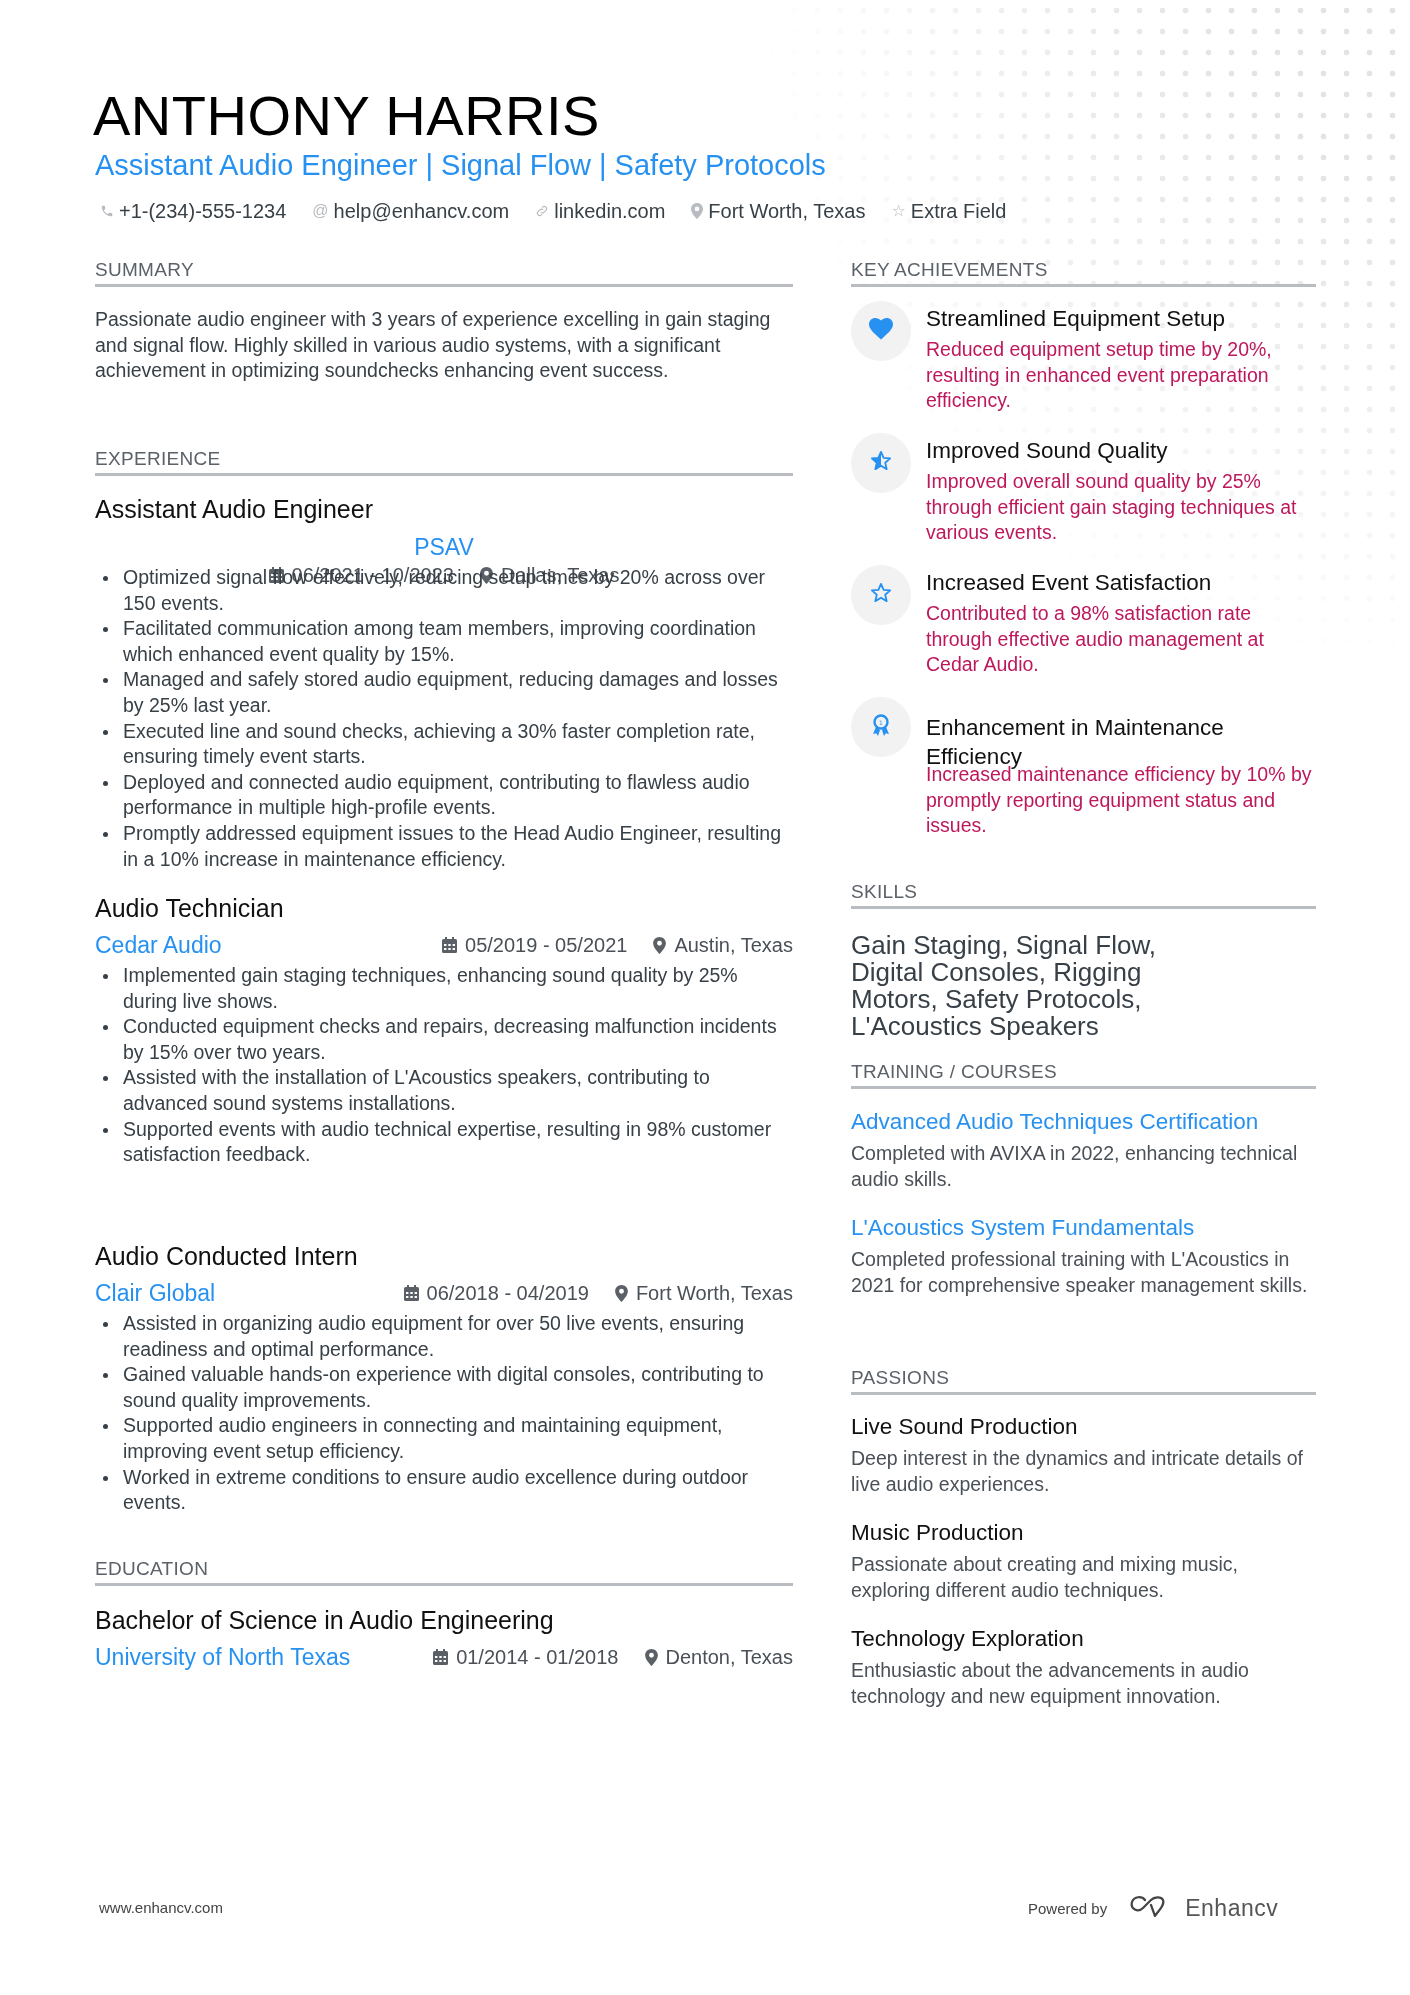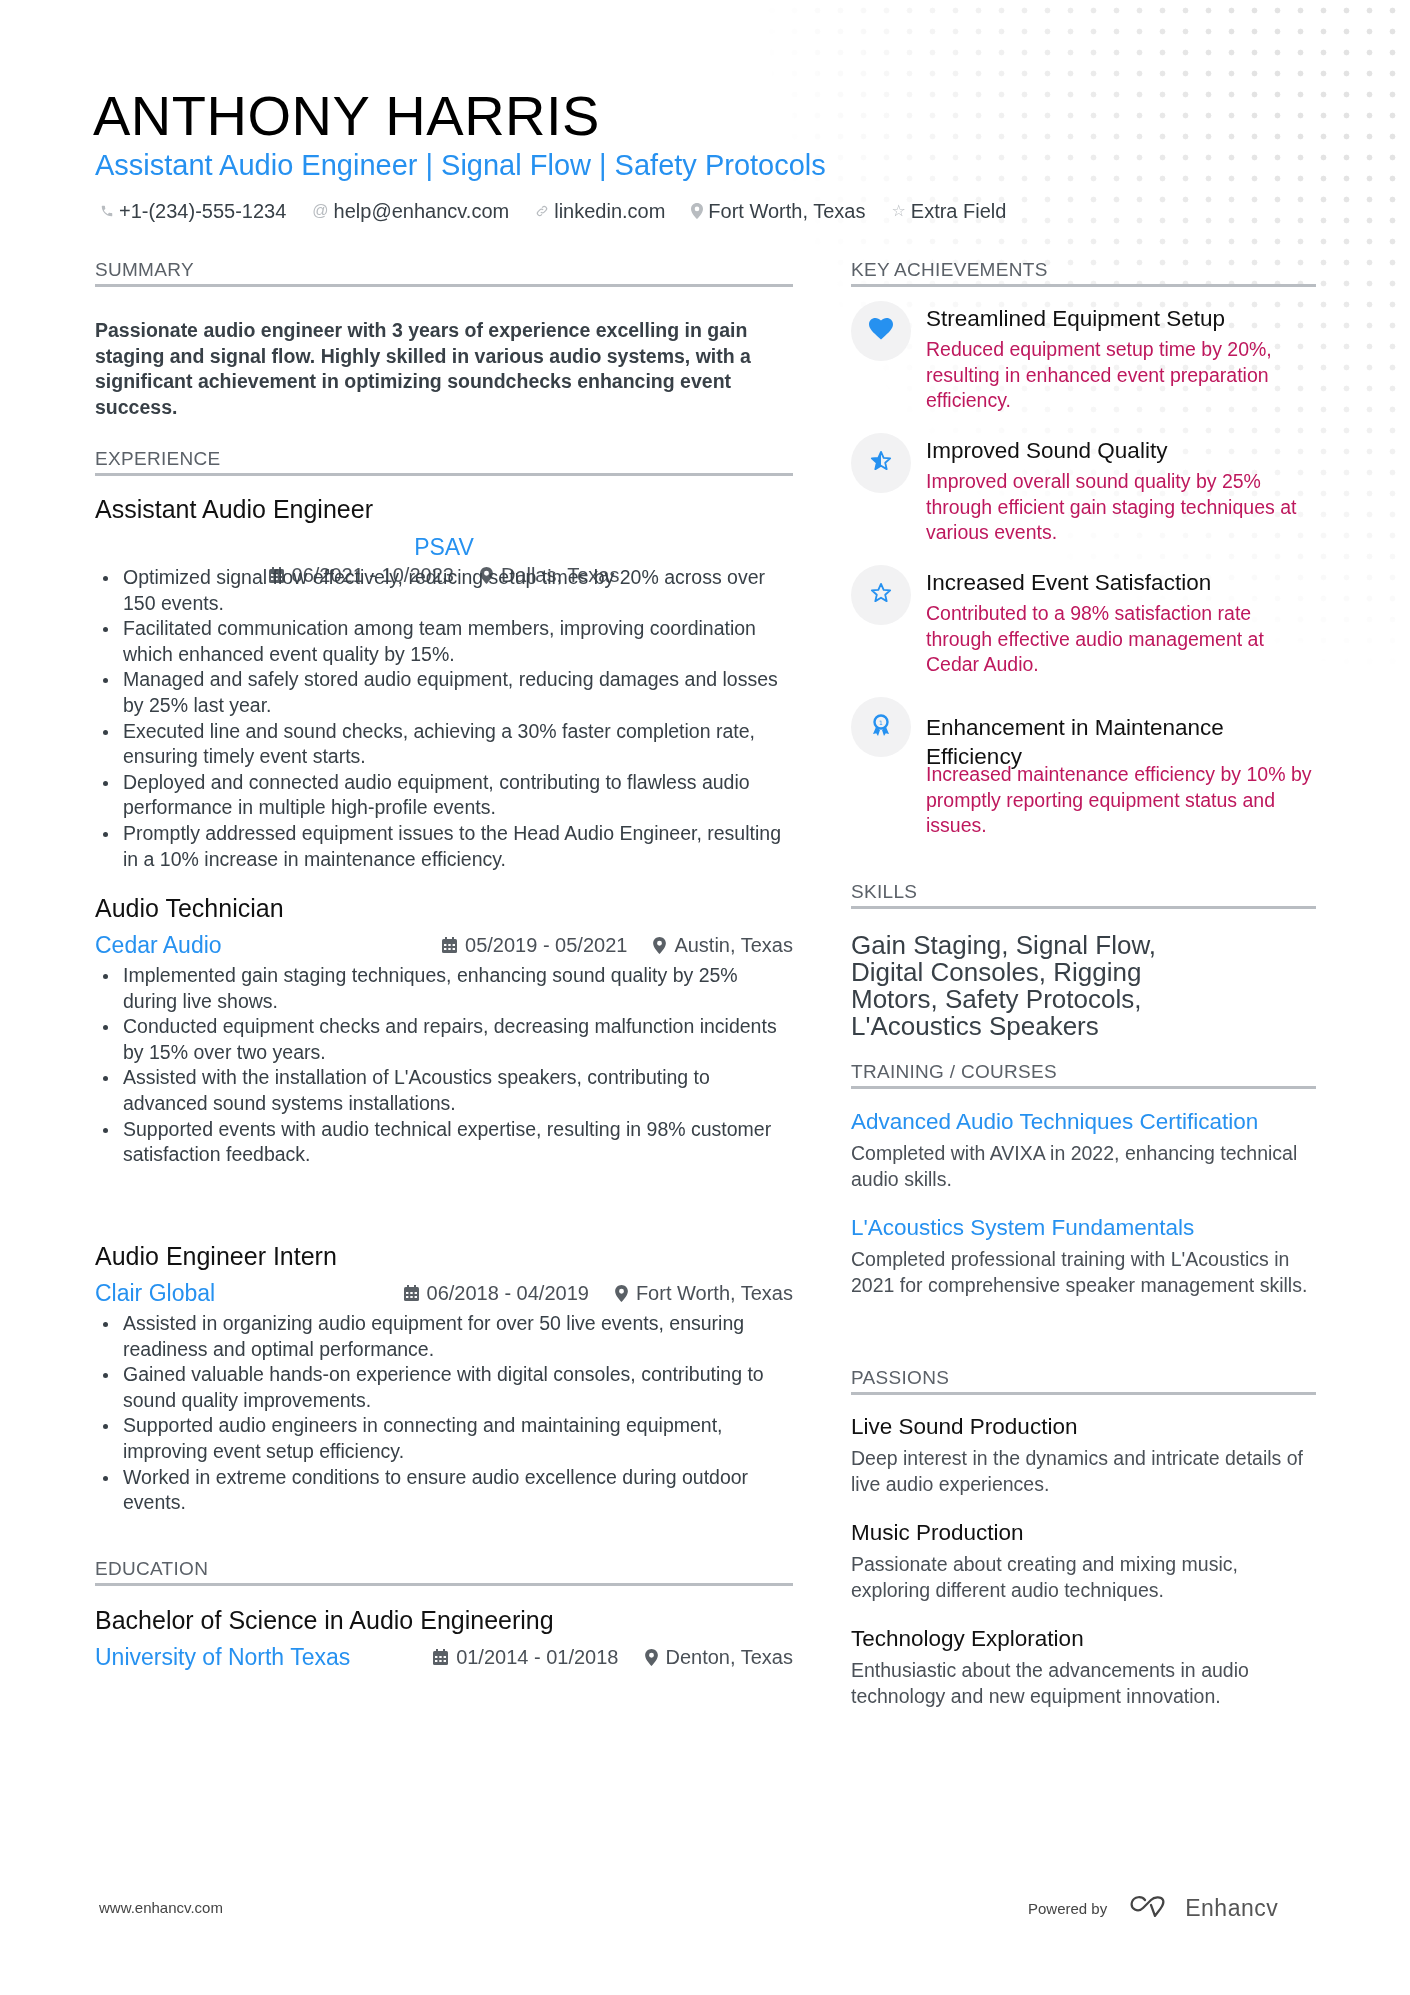--- a/index.html
+++ b/index.html
@@ -88,21 +88,21 @@
     </div>
     <div class="contact">
       <span class="ic">☆</span>
       <span>Extra Field</span>
     </div>
   </div>
 
   <div class="col-left" style="top:0;">
 
     <div class="sec-head" style="top:258px;">SUMMARY</div>
-    <div class="abs summary" style="top:318px;font-weight:bold;">Passionate audio engineer with 3 years of experience excelling in gain staging and signal flow. Highly skilled in various audio systems, with a significant achievement in optimizing soundchecks enhancing event success.</div>
+    <div class="abs summary" style="top:307px;">Passionate audio engineer with 3 years of experience excelling in gain staging and signal flow. Highly skilled in various audio systems, with a significant achievement in optimizing soundchecks enhancing event success.</div>
 
     <div class="sec-head" style="top:447px;">EXPERIENCE</div>
 
     <div class="abs job-title" style="top:494px;">Assistant Audio Engineer</div>
     <div class="abs company-row" style="top:533px;flex-direction:column;">
       <span class="company">PSAV</span>
       <span class="meta">
         <span class="it">
           <span class="ic">
               <svg width="15" height="16" viewBox="0 0 15 16">
@@ -172,21 +172,21 @@
         </span>
       </span>
     </div>
     <ul class="abs bullets" style="top:963px;">
       <li>Implemented gain staging techniques, enhancing sound quality by 25% during live shows.</li>
       <li>Conducted equipment checks and repairs, decreasing malfunction incidents by 15% over two years.</li>
       <li>Assisted with the installation of L'Acoustics speakers, contributing to advanced sound systems installations.</li>
       <li>Supported events with audio technical expertise, resulting in 98% customer satisfaction feedback.</li>
     </ul>
 
-    <div class="abs job-title" style="top:1241px;">Audio Engineer Intern</div>
+    <div class="abs job-title" style="top:1241px;">Audio Conducted Intern</div>
     <div class="abs company-row" style="top:1279px;">
       <span class="company">Clair Global</span>
       <span class="meta">
         <span class="it">
           <span class="ic">
               <svg width="15" height="16" viewBox="0 0 15 16">
                 <rect x="0" y="2" width="15" height="14" rx="1.5" fill="#5a6066"></rect>
                 <rect x="3" y="0" width="2" height="4" fill="#5a6066"></rect>
                 <rect x="10" y="0" width="2" height="4" fill="#5a6066"></rect>
                 <g fill="#fff">

